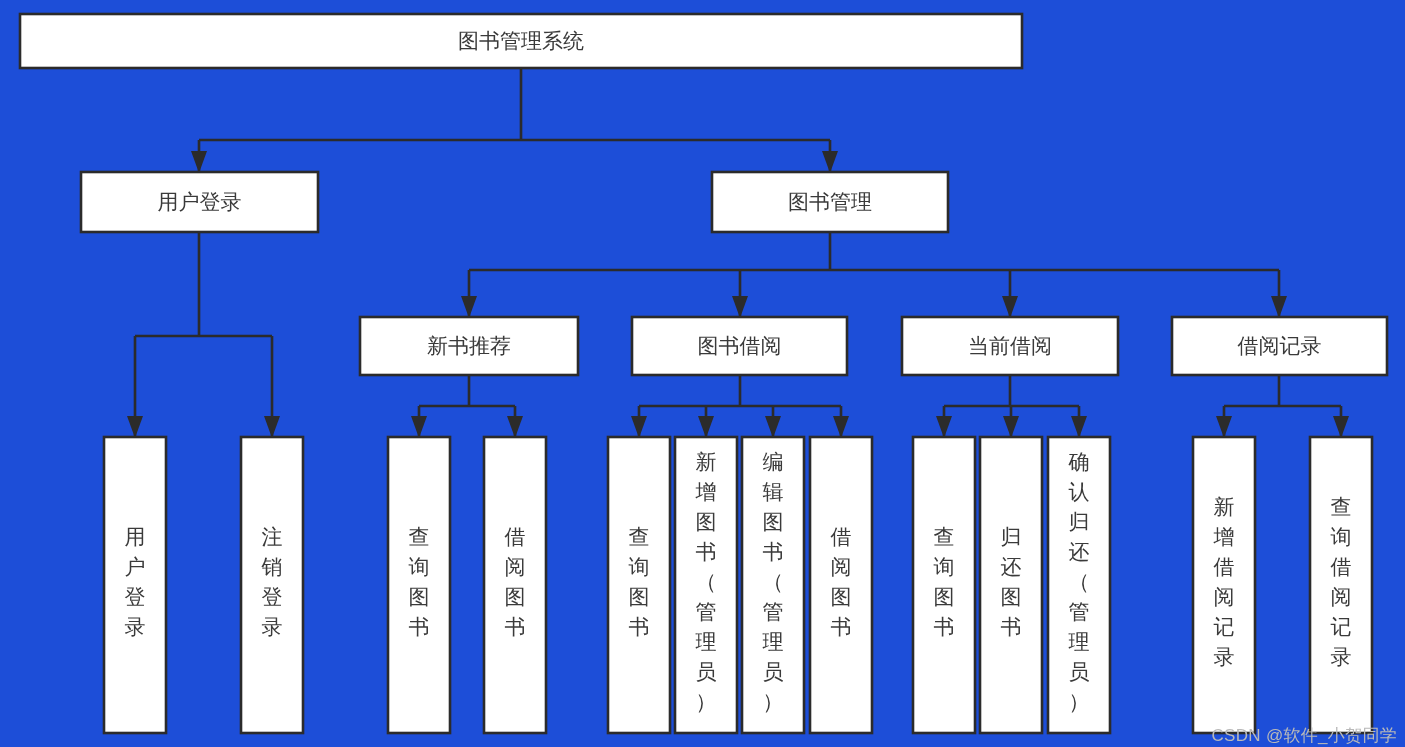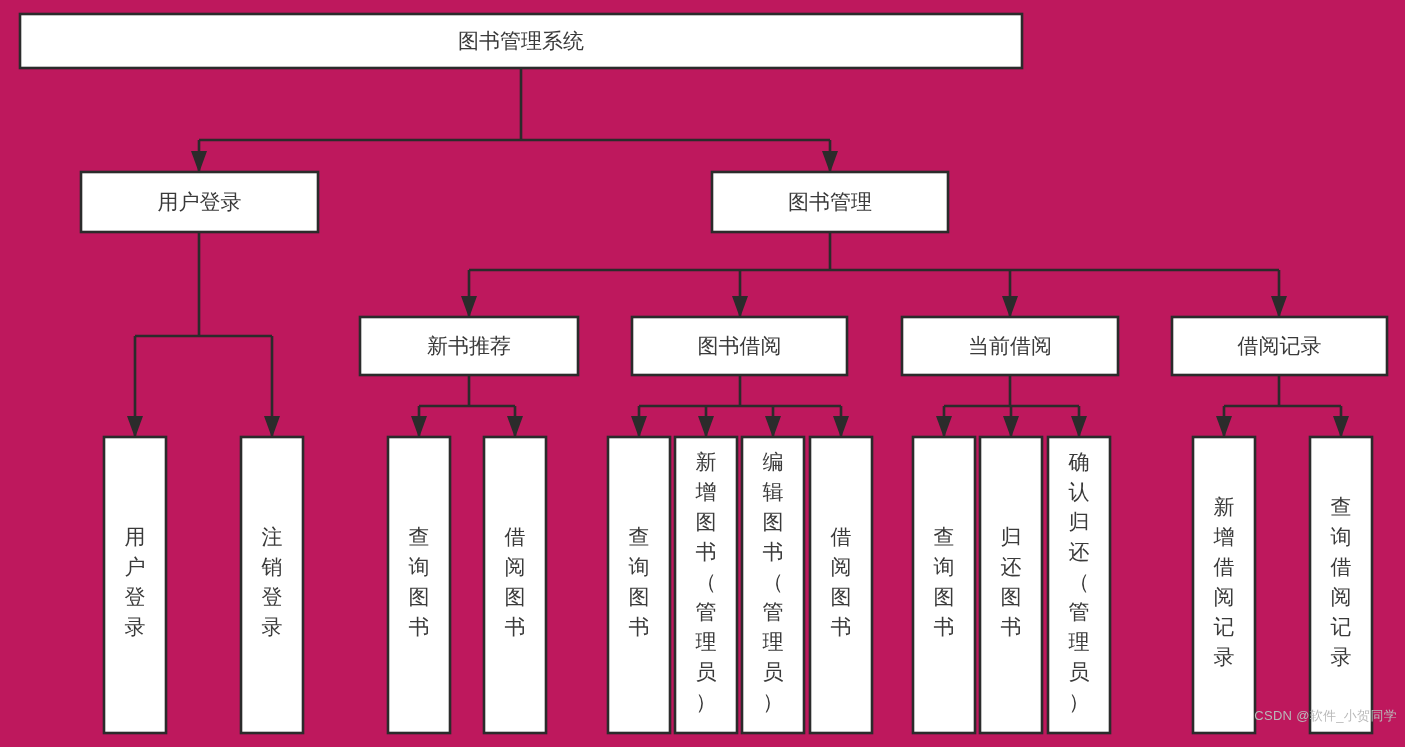--- a/index.html
+++ b/index.html
@@ -7,21 +7,21 @@
     padding: 0;
     background: #ffffff;
   }
   body {
     font-family: "Liberation Sans", "DejaVu Sans", sans-serif;
   }
   #diagram-root {
     position: relative;
     width: 1405px;
     height: 747px;
-    background: #be185d;
+    background: #1d4ed8;
     overflow: hidden;
   }
   svg.diagram-canvas {
     position: absolute;
     left: 0;
     top: 0;
     width: 1405px;
     height: 747px;
     display: block;
   }
@@ -49,23 +49,23 @@
   }
   .node-label-vertical {
     fill: #3a3a3a;
     font-family: "Liberation Sans", "DejaVu Sans", sans-serif;
     font-size: 21px;
     text-anchor: middle;
   }
   .watermark {
     position: absolute;
     right: 8px;
-    bottom: 22px;
+    bottom: 0;
     color: #b9b9b9;
-    font-size: 13px;
+    font-size: 17px;
     font-family: "Liberation Sans", "DejaVu Sans", sans-serif;
     white-space: nowrap;
     letter-spacing: 0.3px;
     user-select: none;
   }
 </style>
 </head>
 <body>
 
 <div id="diagram-root">

